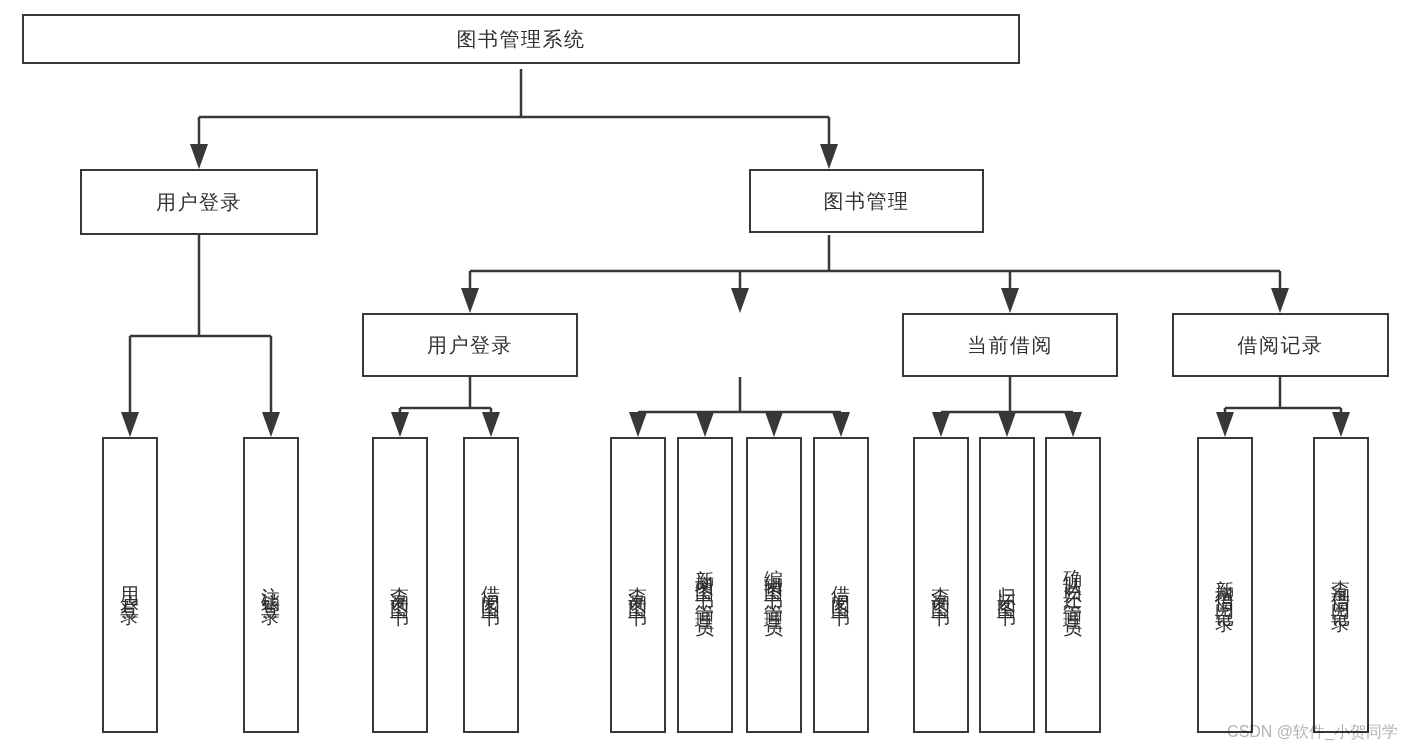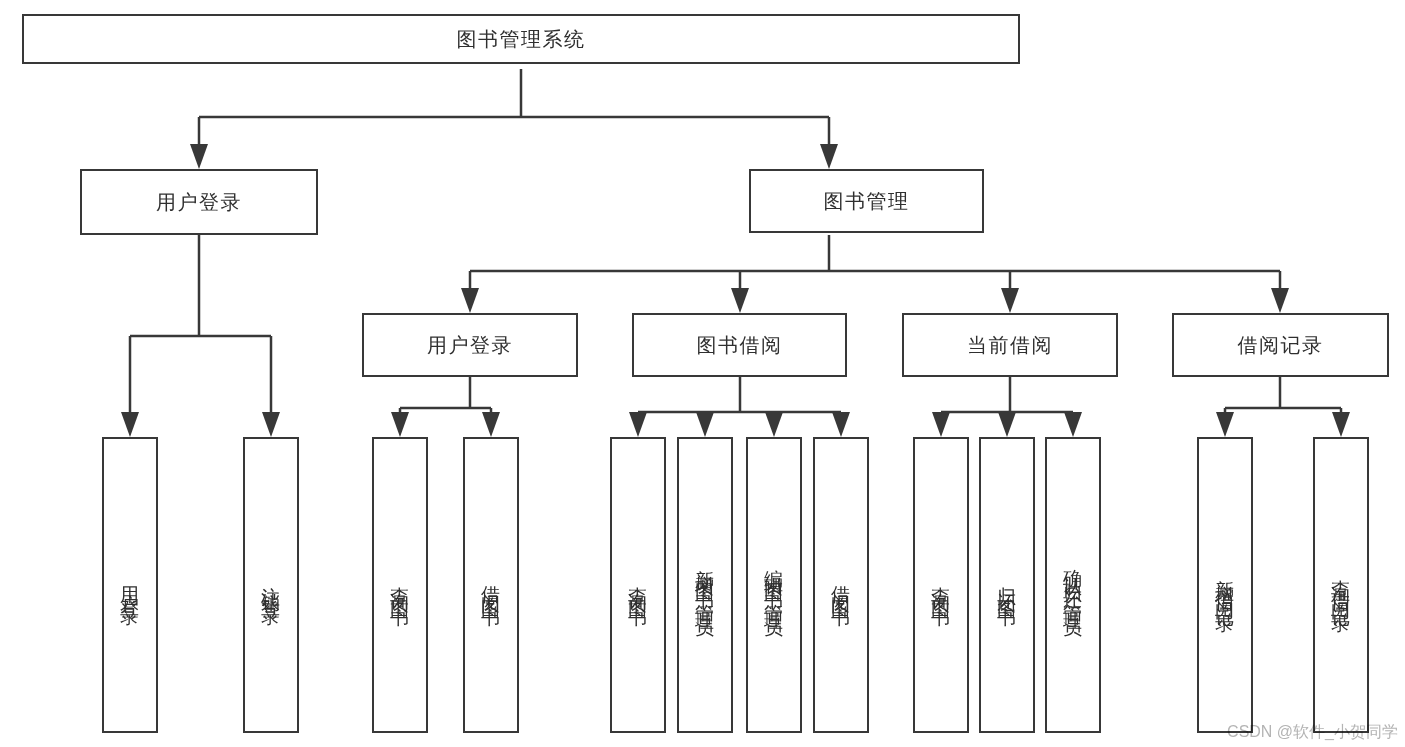--- a/index.html
+++ b/index.html
@@ -119,23 +119,20 @@
   <div class="hbox" style="left:80px; top:169px; width:238px; height:66px;">
     <span>用户登录</span>
   </div>
   <div class="hbox" style="left:749px; top:169px; width:235px; height:64px;">
     <span>图书管理</span>
   </div>
 
   <div class="hbox" style="left:362px; top:313px; width:216px; height:64px;">
     <span>用户登录</span>
   </div>
-  <div class="hbox" style="left:632px; top:313px; width:215px; height:64px;">
-    <span>图书借阅</span>
-  </div>
   <div class="hbox" style="left:902px; top:313px; width:216px; height:64px;text-align:center;">
     <span>当前借阅</span>
   </div>
   <div class="hbox" style="left:1172px; top:313px; width:217px; height:64px;">
     <span>借阅记录</span>
   </div>
 
   <div class="vbox" style="left:102px;">
     <span class="vtext">用户登录</span>
   </div>

